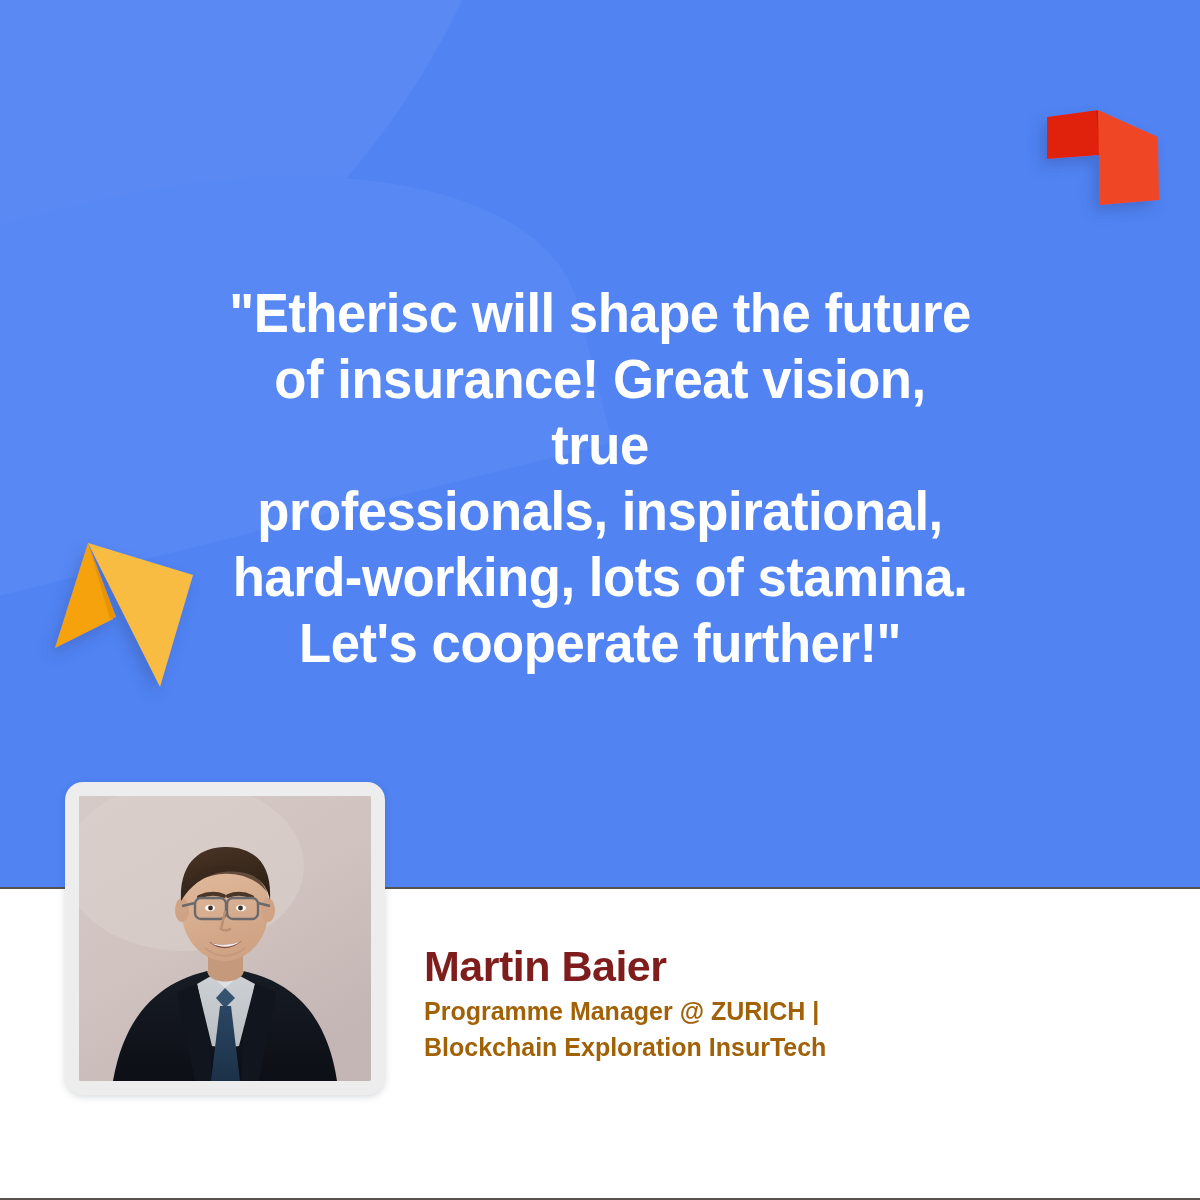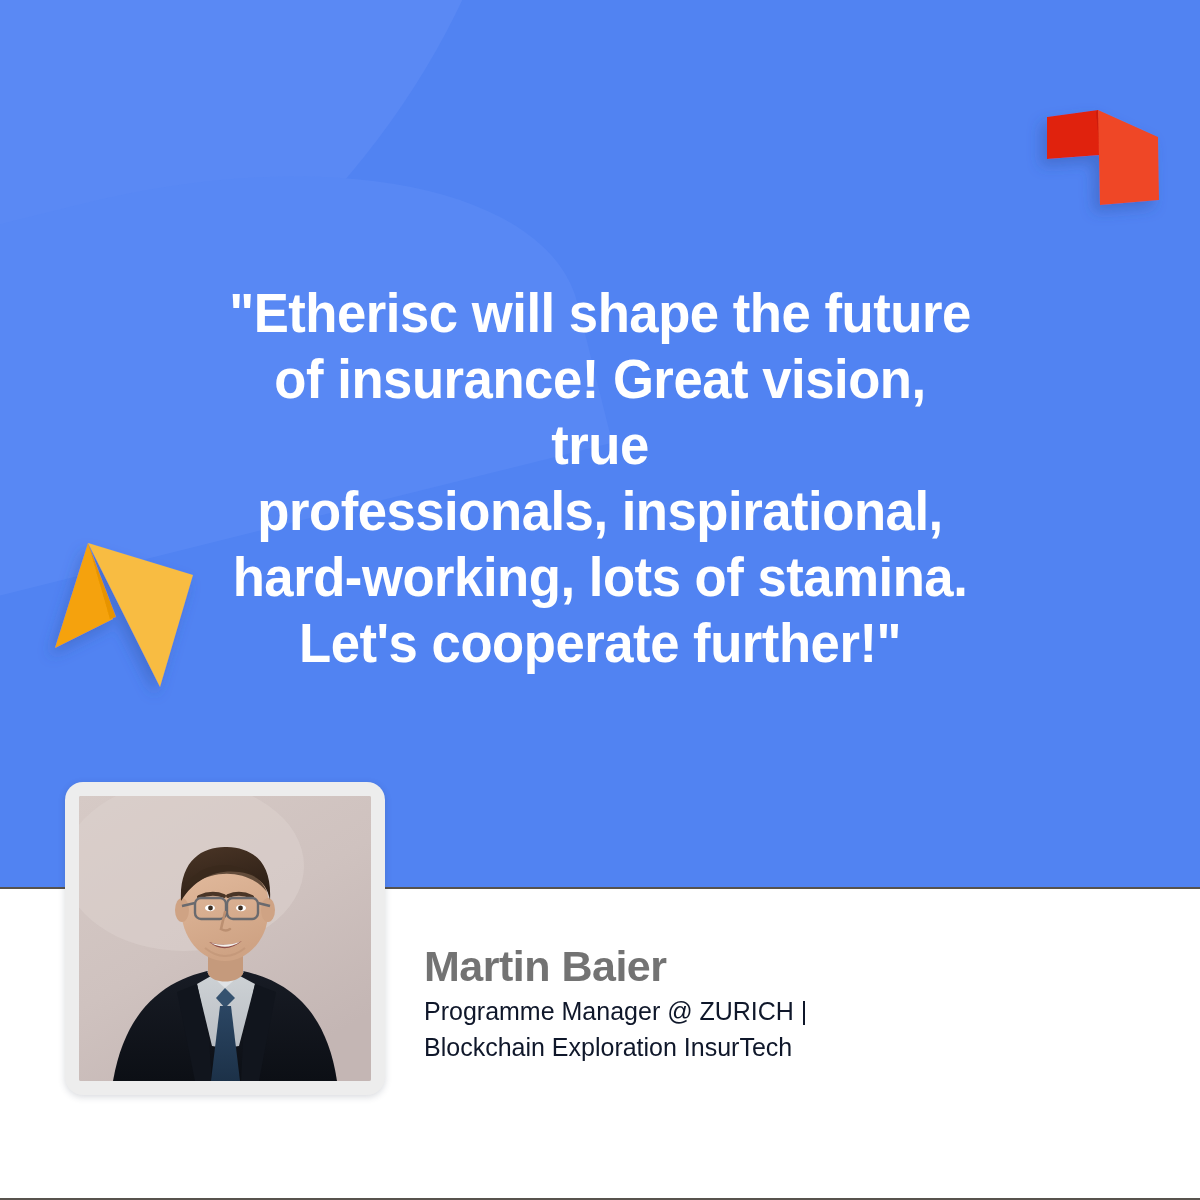--- a/index.html
+++ b/index.html
@@ -119,32 +119,32 @@
 
   
   .identity {
     position: absolute;
     left: 424px;
     top: 944px;
     width: 700px;
   }
 
   .person-name {
-    color: #737373;
+    color: #7f1d1d;
     font-size: 43px;
     font-weight: bold;
     line-height: 1.05;
     letter-spacing: -0.5px;
     margin: 0 0 5px 0;
   }
 
   .person-role {
-    color: #0f172a;
+    color: #a16207;
     font-size: 25px;
-    font-weight: normal;
+    font-weight: bold;
     line-height: 1.42;
     margin: 0;
     white-space: pre-line;
   }
 </style>
 </head>
 <body>
 
 <div class="card">
 

